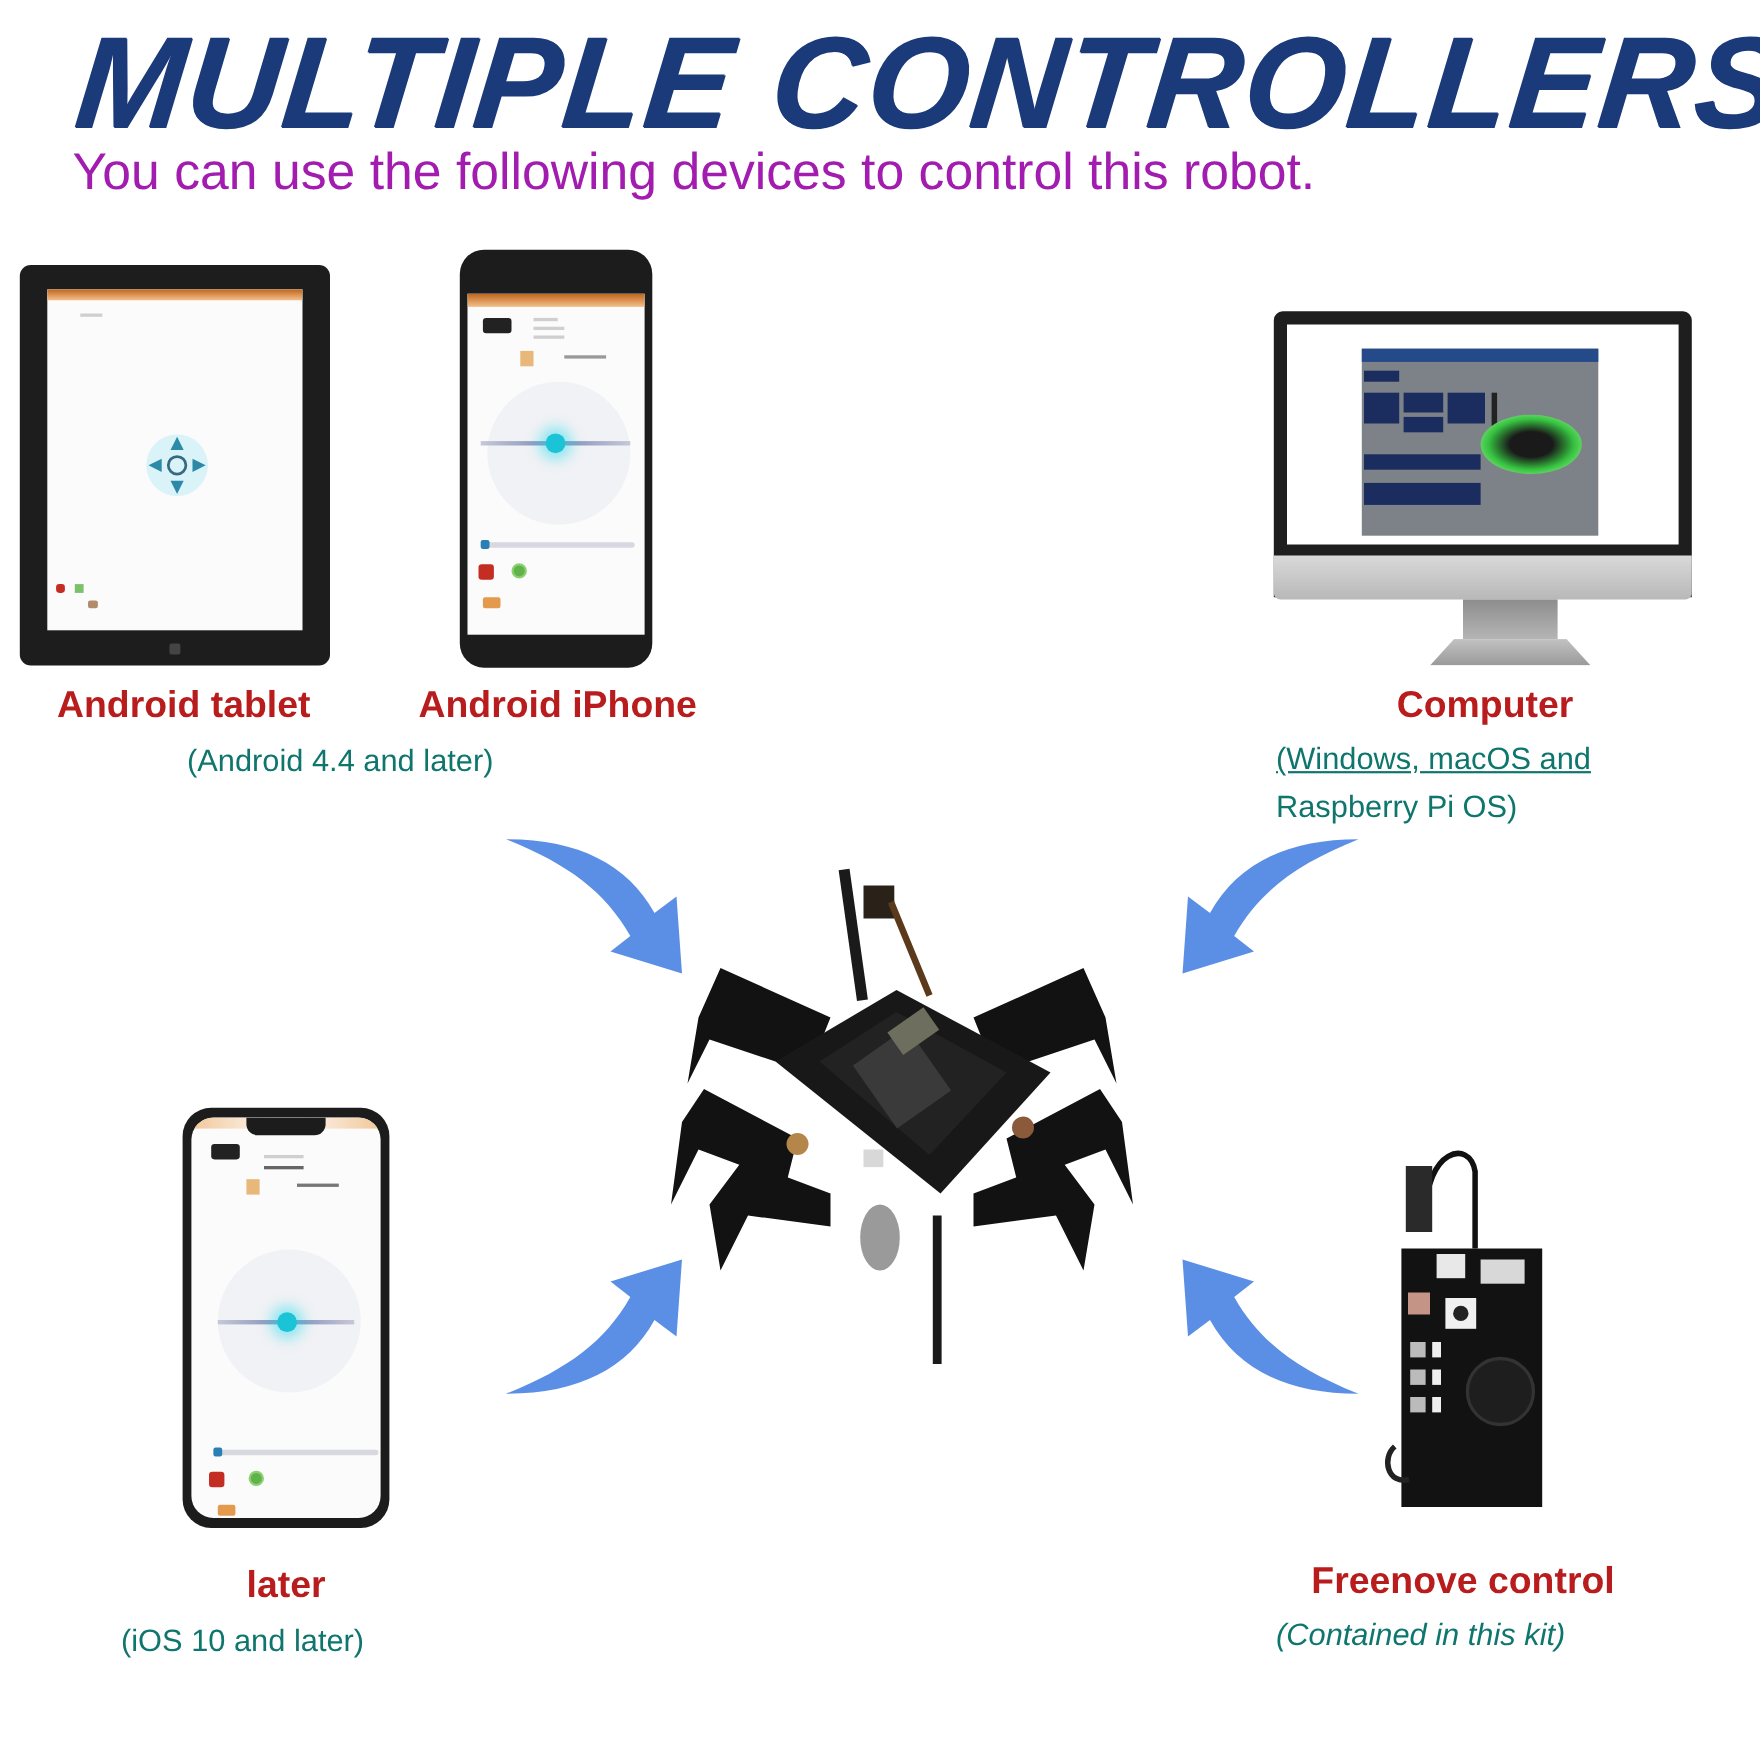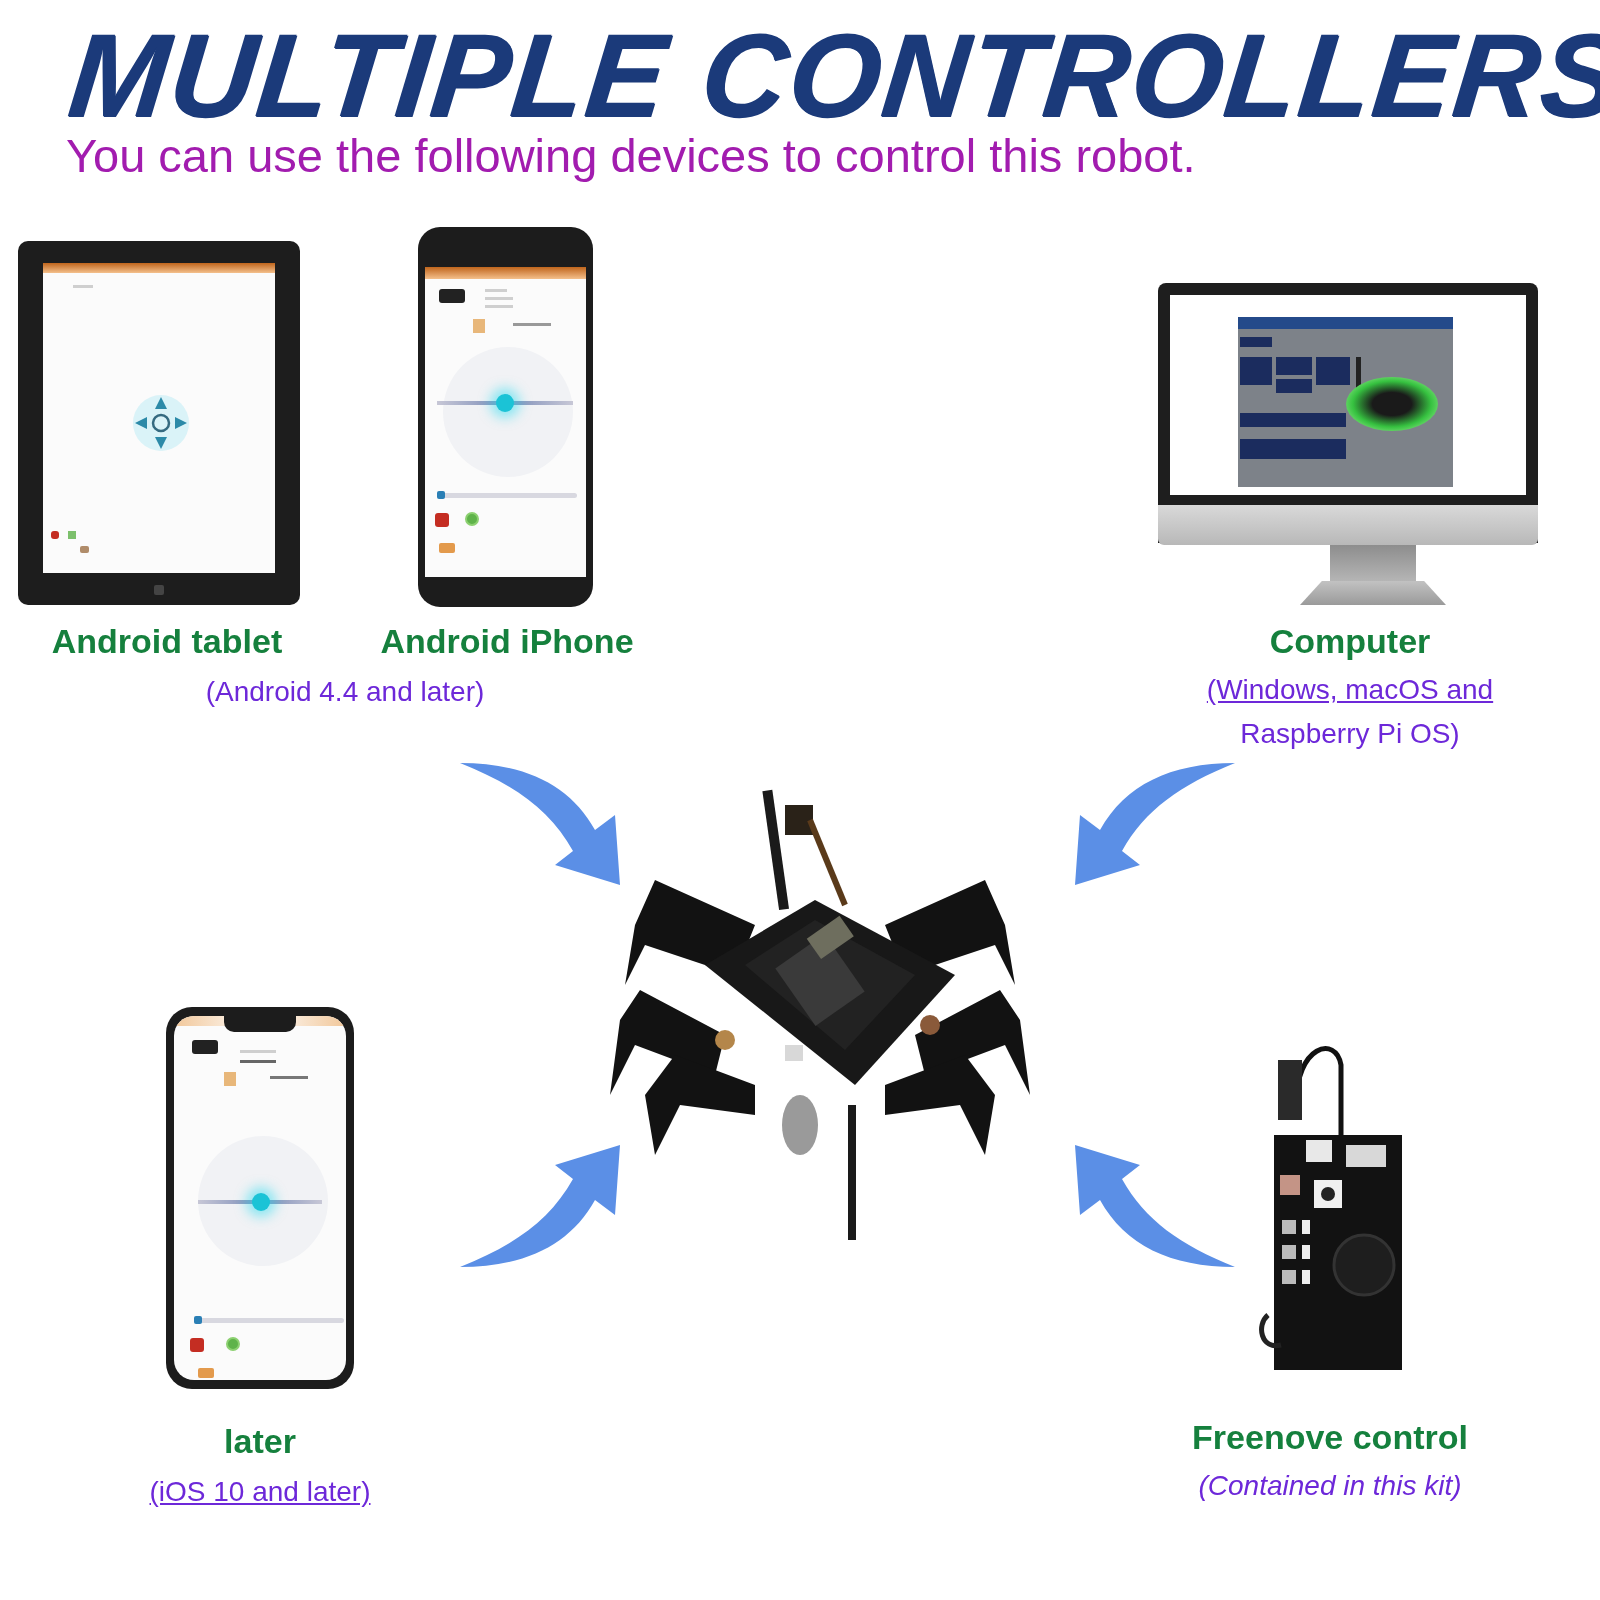--- a/index.html
+++ b/index.html
@@ -5,22 +5,22 @@
   html, body { margin: 0; padding: 0; background: #ffffff; }
   body { width: 1600px; height: 1600px; position: relative; overflow: hidden;
          font-family: "Liberation Sans", sans-serif; }
   .abs { position: absolute; }
 
   .title { left: 70px; top: 10px; width: 1500px; font-size: 118px; font-weight: bold;
            font-style: italic; color: #1b3a7a; letter-spacing: 2px; line-height: 130px;
            transform: skewX(-6deg); white-space: nowrap; text-shadow: 1px 1px 0 #1b3a7a; }
   .subtitle { left: 66px; top: 126px; font-size: 47px; color: #a21caf; line-height: 60px; white-space: nowrap; }
 
-  .label { font-weight: bold; color: #15803d; font-size: 34px; text-align: center; white-space: nowrap; }
-  .note { color: #6d28d9; font-size: 28px; text-align: center; white-space: nowrap; line-height: 44px; }
+  .label { font-weight: bold; color: #b91c1c; font-size: 34px; text-align: center; white-space: nowrap; }
+  .note { color: #0f766e; font-size: 28px; text-align: left; white-space: nowrap; line-height: 44px; }
 
   
   .tablet { left: 18px; top: 241px; width: 282px; height: 364px; background: #1d1d1d; border-radius: 10px; }
   .tablet-screen { left: 25px; top: 22px; width: 232px; height: 310px; background: #fbfbfb; overflow: hidden; }
   .orange-bar { left: 0; top: 0; width: 100%; height: 10px; background: linear-gradient(#c0651c, #f4c08c); }
   .home-btn { width: 10px; height: 10px; background: #444; border-radius: 2px; }
 
   
   .aphone { left: 418px; top: 227px; width: 175px; height: 380px; background: #1c1c1c; border-radius: 22px; }
   .aphone-screen { left: 7px; top: 40px; width: 161px; height: 310px; background: #fbfbfb; overflow: hidden; }
@@ -185,21 +185,21 @@
     <div class="abs joy-line" style="left:24px;top:184px;width:124px;"></div>
     <div class="abs joy-dot" style="left:78px;top:177px;"></div>
     <div class="abs slider-track" style="left:20px;top:302px;width:150px;"></div>
     <div class="abs slider-thumb" style="left:20px;top:300px;"></div>
     <div class="abs red-btn" style="left:16px;top:322px;"></div>
     <div class="abs green-btn" style="left:52px;top:321px;width:10px;height:10px;"></div>
     <div class="abs orange-btn" style="left:24px;top:352px;"></div>
   </div>
 </div>
 <div class="abs label" style="left:120px;top:1422px;width:280px;">later</div>
-<div class="abs note" style="left:110px;top:1470px;width:300px;text-decoration:underline;">(iOS 10 and later)</div>
+<div class="abs note" style="left:110px;top:1470px;width:300px;">(iOS 10 and later)</div>
 
 <svg class="abs remote" viewBox="0 0 150 350">
   <path d="M40 70 C40 10 80 0 85 30 L85 100" stroke="#111" stroke-width="5" fill="none"></path>
   <rect x="22" y="25" width="24" height="60" fill="#2a2a2a"></rect>
   <rect x="18" y="100" width="128" height="235" fill="#121212"></rect>
   <rect x="50" y="105" width="26" height="22" fill="#e8e8e8"></rect>
   <rect x="90" y="110" width="40" height="22" fill="#d8d8d8"></rect>
   <rect x="24" y="140" width="20" height="20" fill="#c49486"></rect>
   <rect x="58" y="145" width="28" height="28" fill="#f0f0f0"></rect>
     <circle cx="72" cy="159" r="7" fill="#222"></circle>

